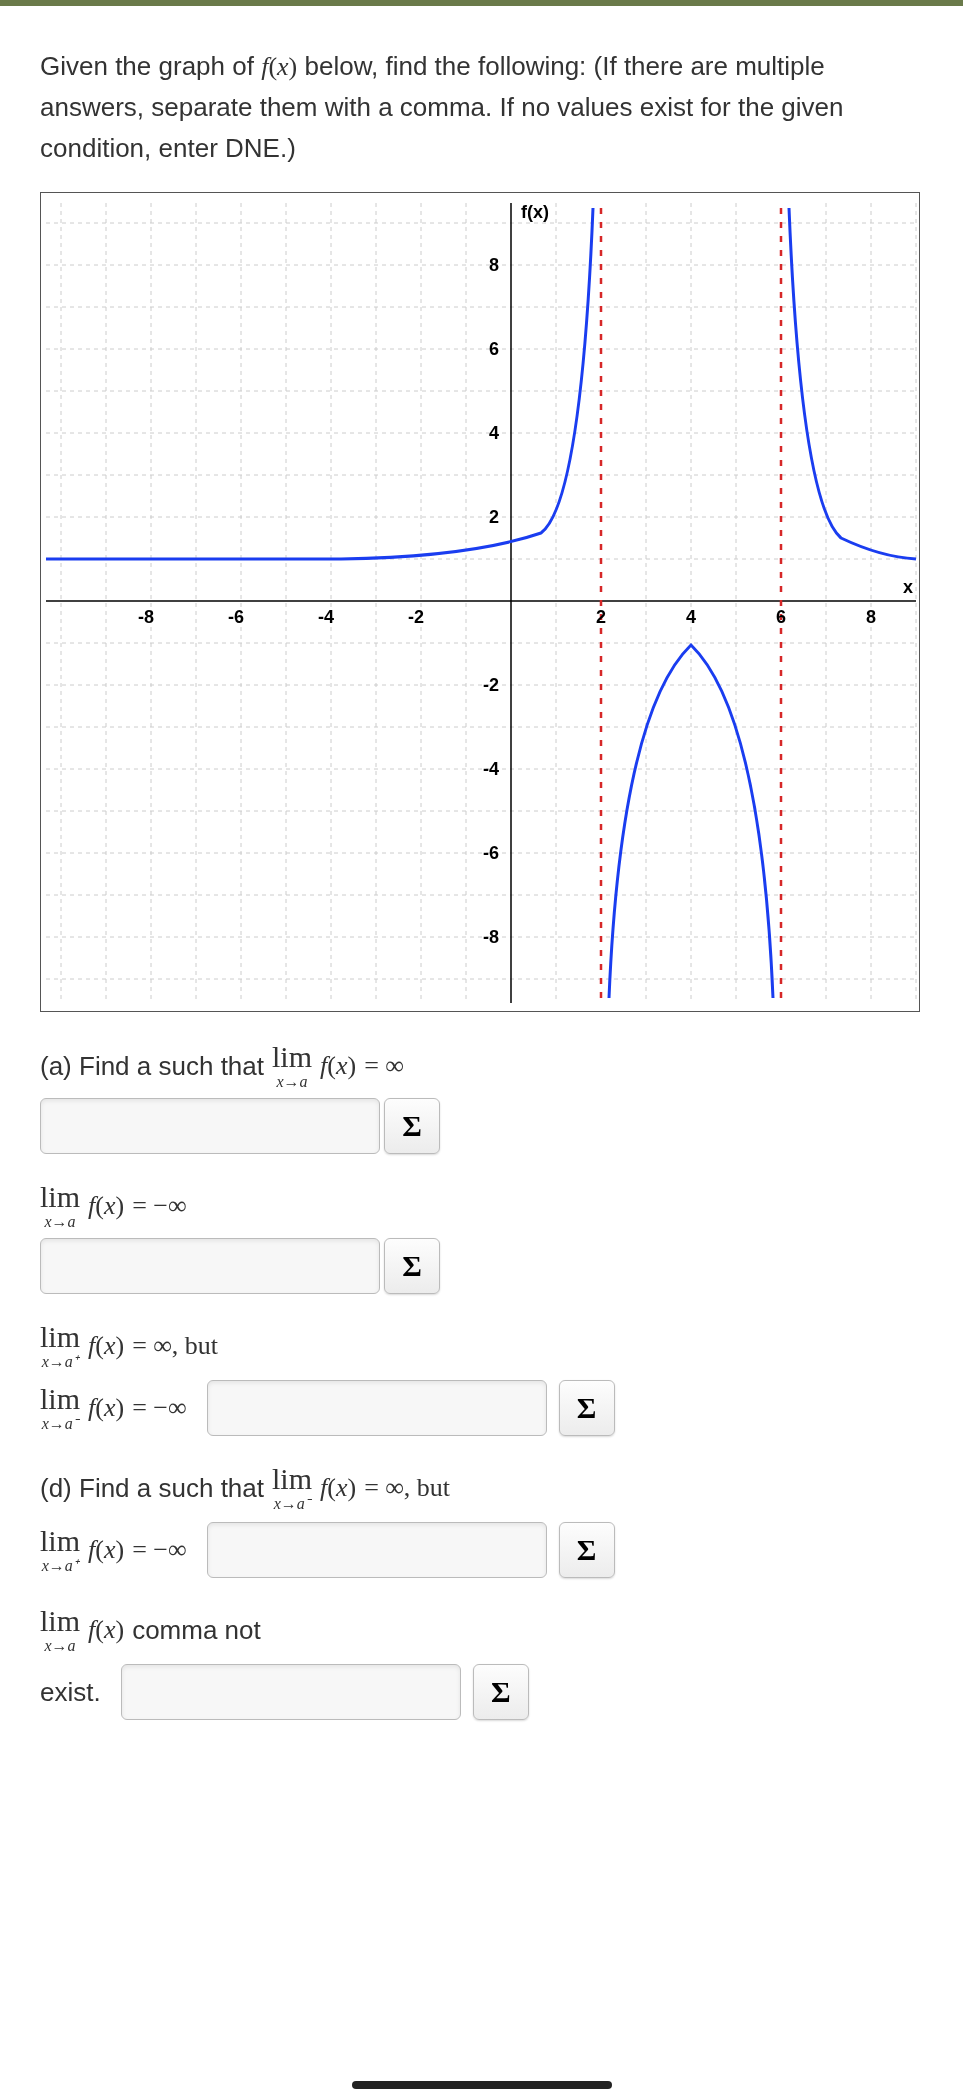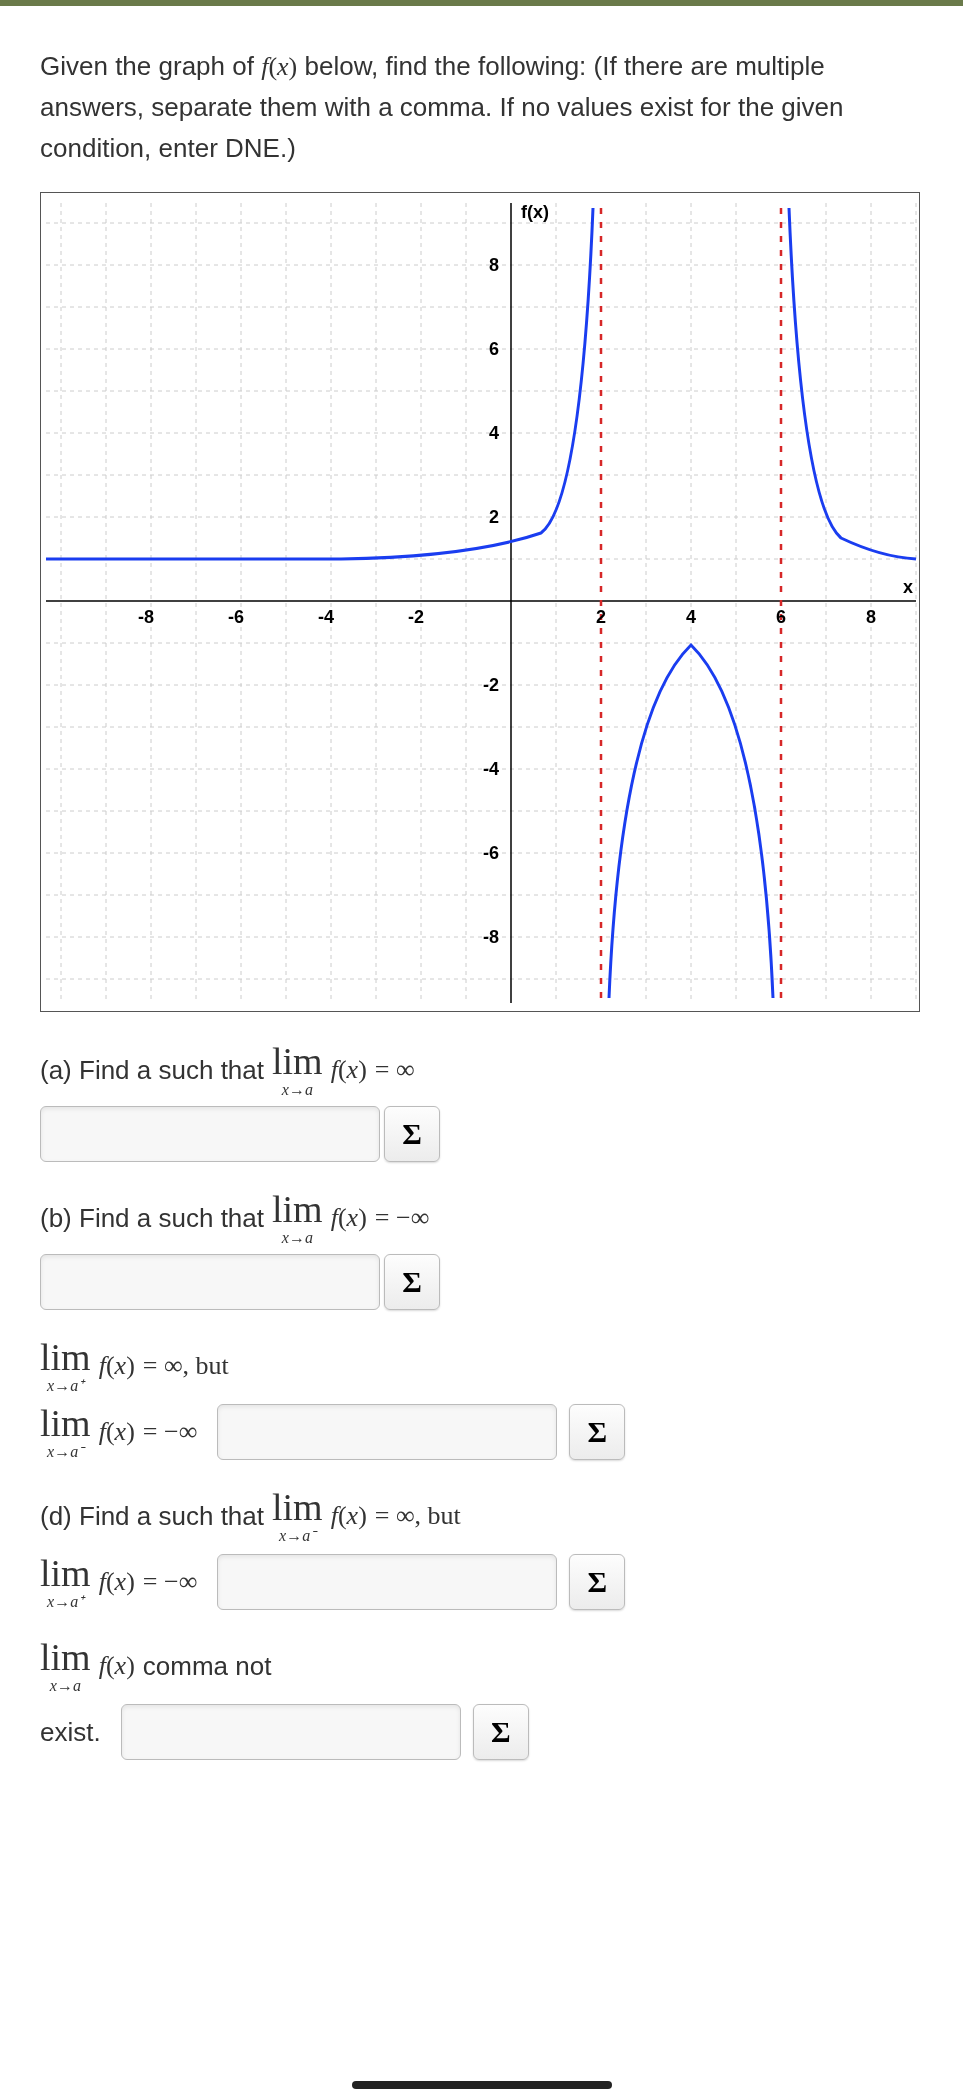--- a/index.html
+++ b/index.html
@@ -47,21 +47,21 @@
     font-weight: bold;
     margin-left: 4px;
     cursor: pointer;
     box-shadow: 0 1px 2px rgba(0,0,0,0.15);
     display:flex; align-items:center; justify-content:center;
   }
   .lim-block {
     display:inline-flex; flex-direction:column; align-items:center; vertical-align:middle;
     font-family:'Times New Roman',serif; line-height:1;
   }
-  .lim-block .top { font-size: 38px; }
+  .lim-block .top { font-size: 30px; }
   .lim-block .bot { font-size: 16px; margin-top:2px;}
   .inline-flex { display:flex; align-items:center; flex-wrap:wrap; gap:6px 8px;}
   .handle {
     position:fixed; bottom:6px; left:50%; transform:translateX(-50%);
     width:260px; height:8px; border-radius:4px; background:#222;
   }
 </style>
 </head>
 <body>
 
@@ -161,21 +161,20 @@
     <span class="math"> = ∞</span>
   </div>
   <div class="answer-row">
     <input class="answer-input" value="" style="">
     <button class="sigma-btn">Σ</button>
   </div>
 </div>
 
 <div class="question">
   <div class="inline-flex">
-    <span>(b) Find a such that </span>
     <span class="lim-block">
       <span class="top">lim</span>
       <span class="bot math-i">x→a</span>
     </span>
     <span class="math"><span class="math-i">f</span>(<span class="math-i">x</span>)</span>
     <span class="math"> = −∞</span>
   </div>
   <div class="answer-row">
     <input class="answer-input" value="" style="">
     <button class="sigma-btn">Σ</button>

